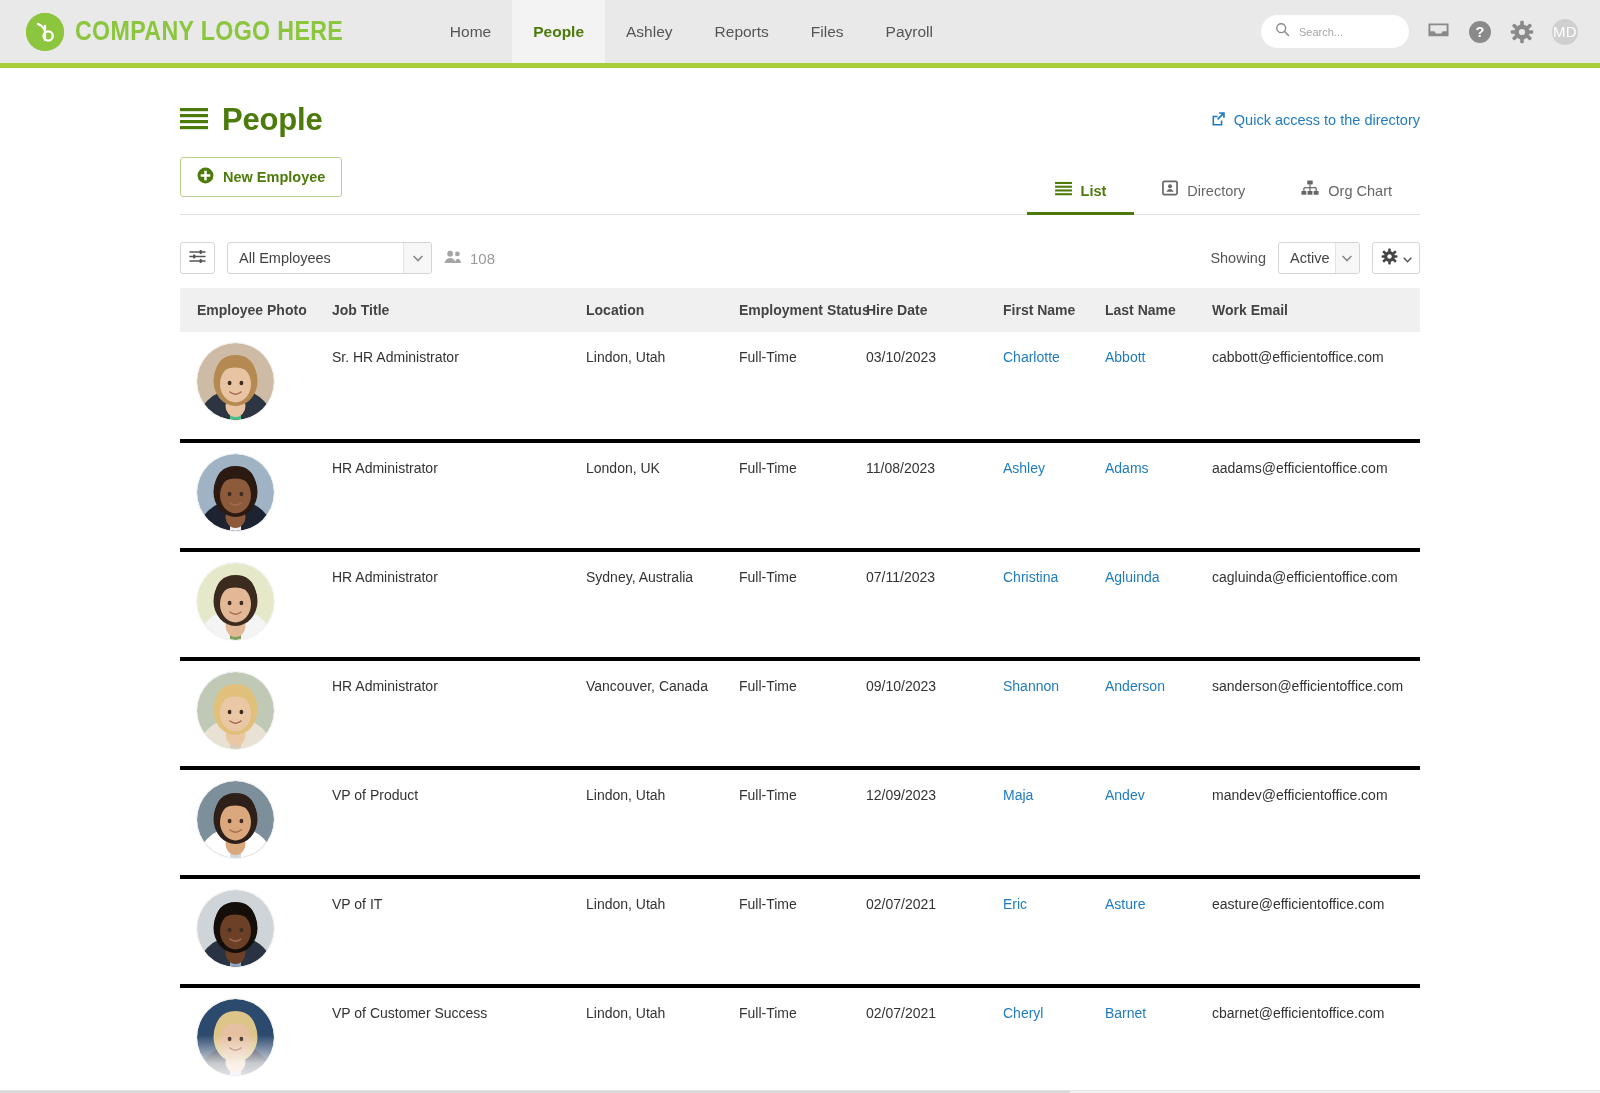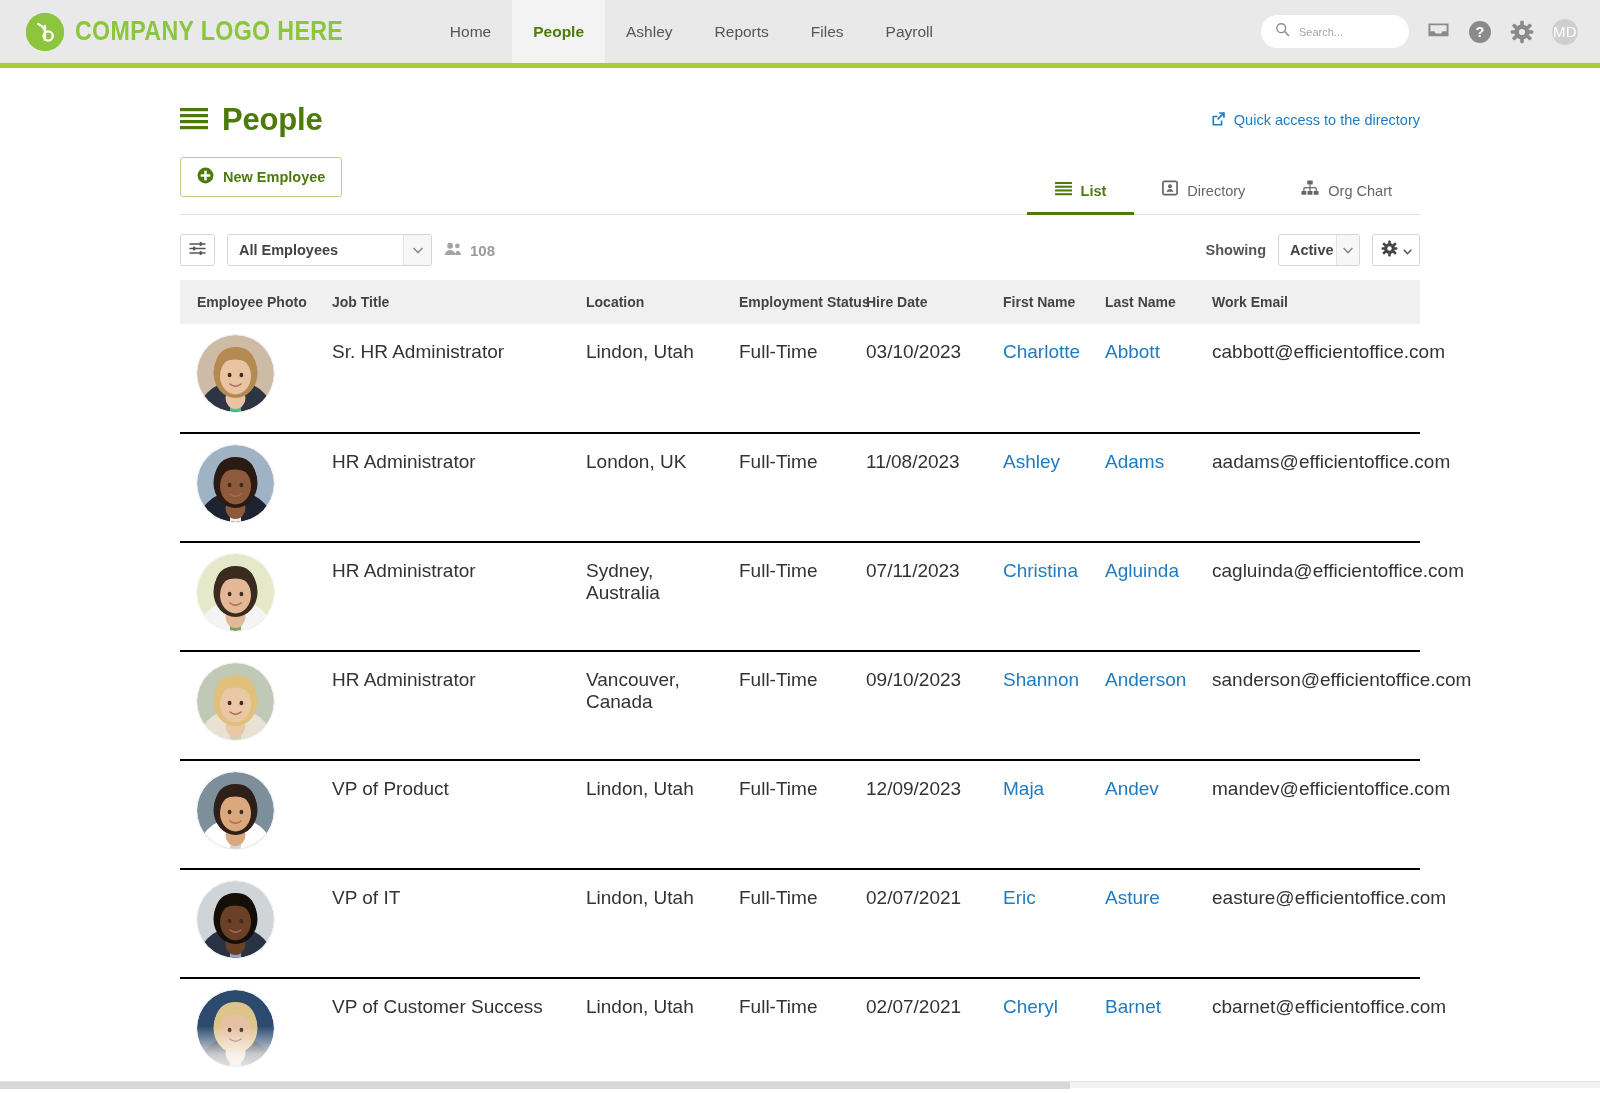--- a/index.html
+++ b/index.html
@@ -205,22 +205,21 @@
     color: #4c7a0b;
     font-weight: 700;
     border-bottom-color: #4c7a0b;
   }
 
   
   .filterbar {
     display: flex;
     align-items: center;
     justify-content: space-between;
-    margin-top: 19px;
-    font-weight: bold;
+    margin-top: 27px;
   }
   .filter-left { display: flex; align-items: center; gap: 12px; }
   .sq-btn {
     width: 35px; height: 32px;
     border: 1px solid #d5d5d5;
     border-radius: 3px;
     background: #ffffff;
     display: flex;
     align-items: center;
     justify-content: center;
@@ -288,24 +287,24 @@
     text-align: left;
     font-size: 14px;
     font-weight: 700;
     color: #444444;
     padding: 14px 0 14px 0;
     height: 36px;
     white-space: nowrap;
   }
   table.people thead th:first-child { padding-left: 17px; }
   table.people tbody td {
-    border-bottom: 2px solid #000000;
+    border-bottom: 4px solid #000000;
     vertical-align: top;
     padding: 17px 10px 17px 0;
-    font-size: 19px;
+    font-size: 14px;
     color: #333333;
     height: 109px;
   }
   table.people tbody td.photo-cell {
     padding-left: 17px;
     padding-top: 11px;
   }
   .row-avatar {
     width: 77px;
     height: 77px;

